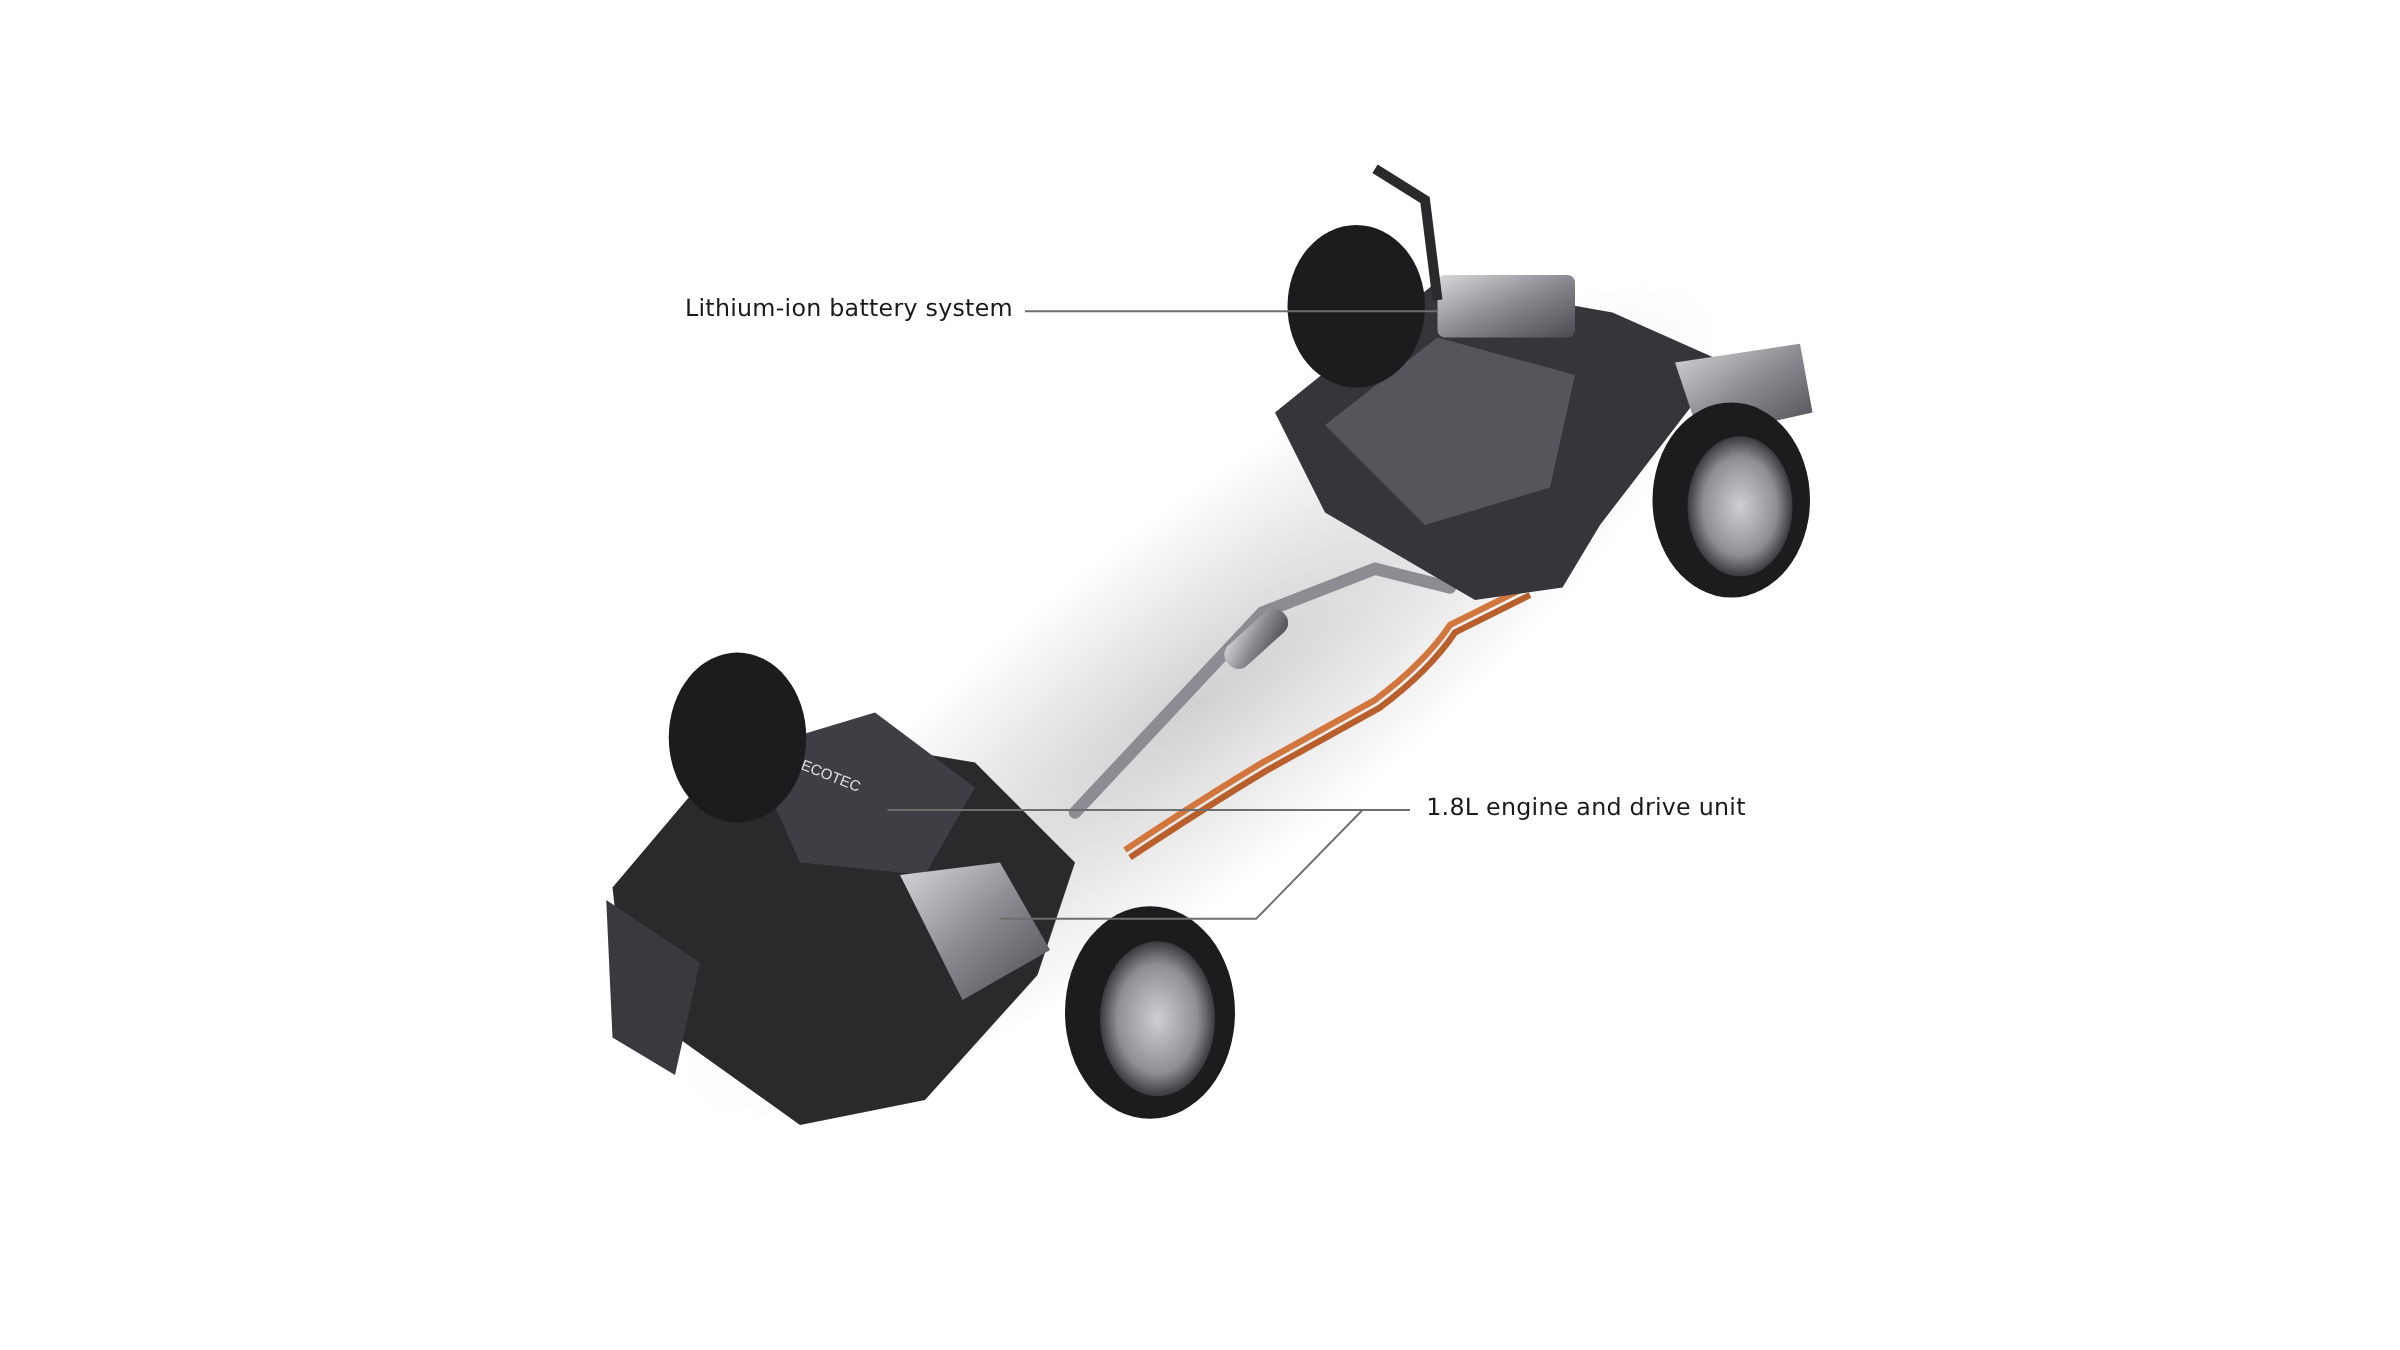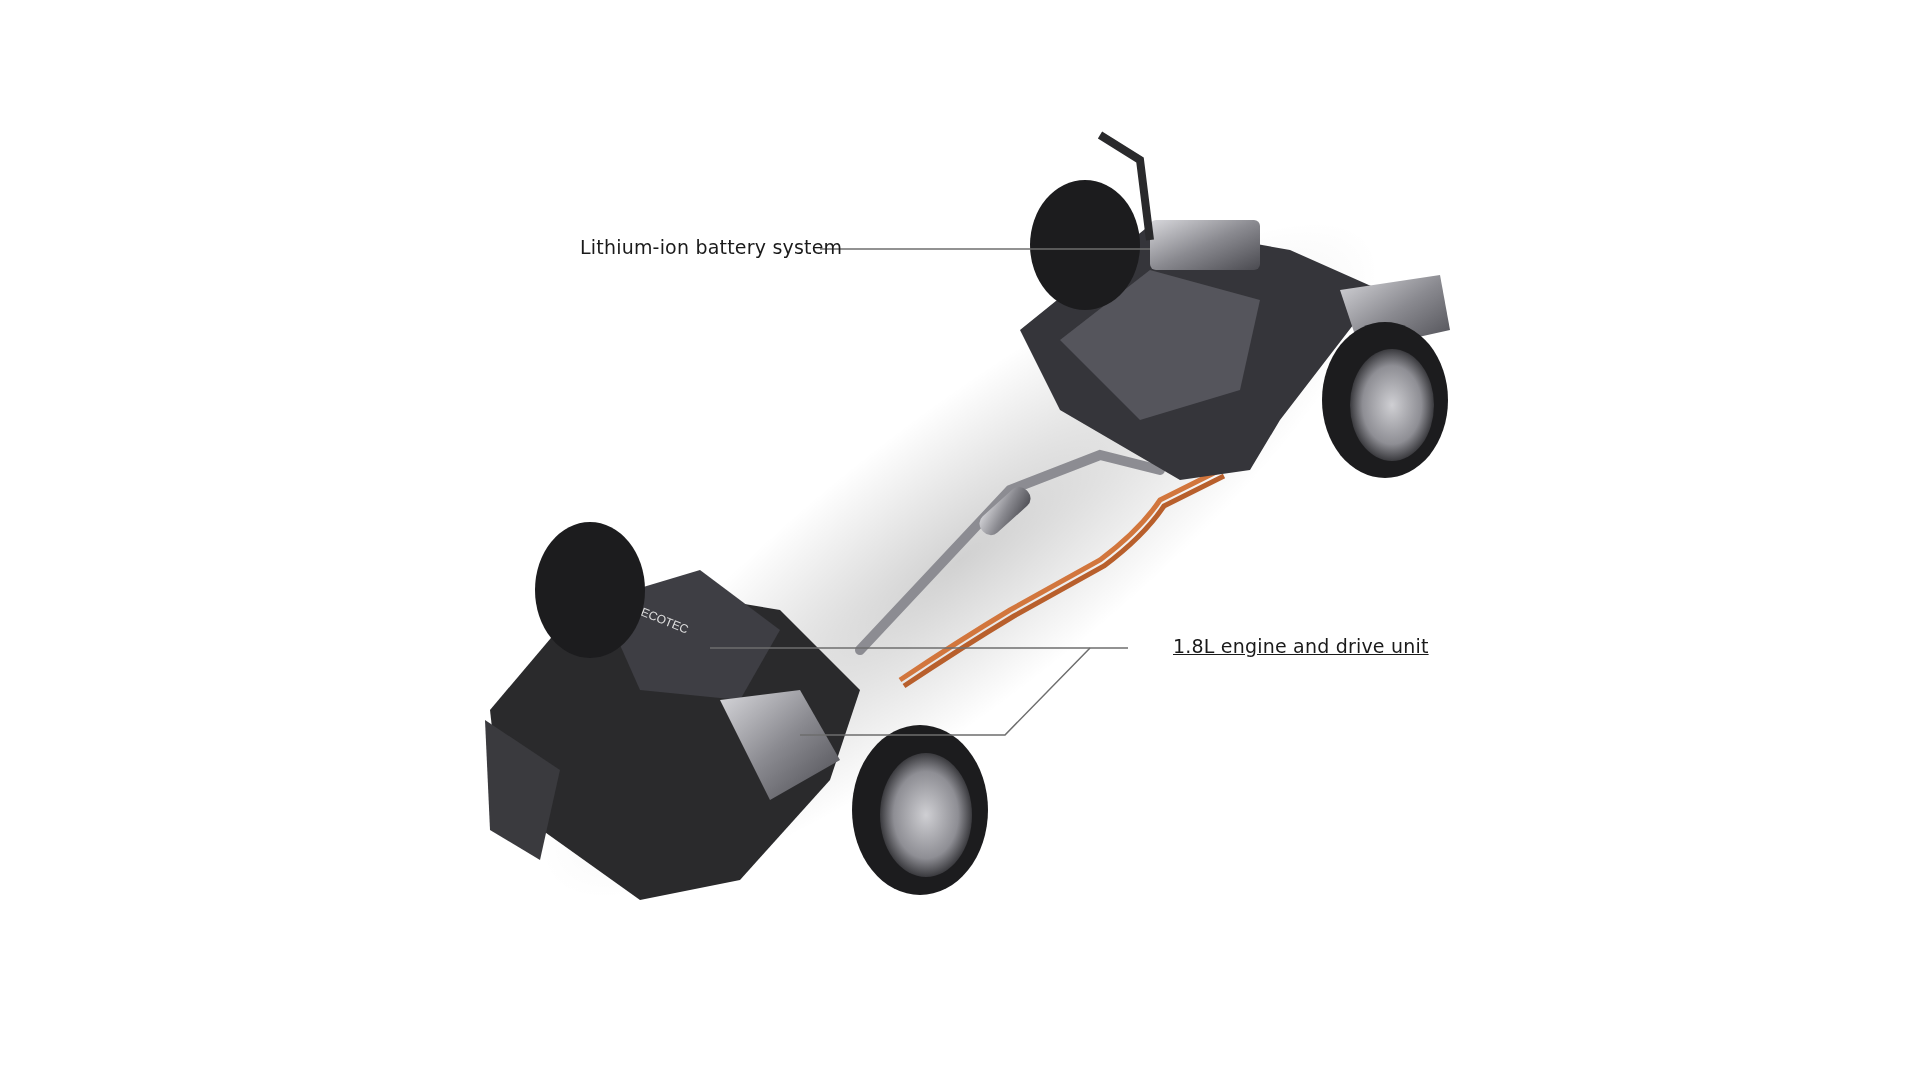--- a/index.html
+++ b/index.html
@@ -1,18 +1,18 @@
 <!DOCTYPE html>
 <html><head>
 <meta charset="utf-8">
 <style>
   html, body { margin:0; padding:0; }
   body { width:1920px; height:1080px; background:#ffffff; position:relative; overflow:hidden;
          font-family:"DejaVu Sans", "Liberation Sans", sans-serif; }
-  .label { position:absolute; color:#1a1a1a; font-size:19px; letter-spacing:0.2px; white-space:nowrap;margin-left:32px; }
+  .label { position:absolute; color:#1a1a1a; font-size:19px; letter-spacing:0.2px; white-space:nowrap; }
   svg.art { position:absolute; left:0; top:0; }
 </style>
 </head>
 <body>
 
 <svg class="art" width="1920" height="1080" viewBox="0 0 1920 1080">
   <defs>
     <radialGradient id="shadow" cx="50%" cy="50%" r="50%">
       <stop offset="0%" stop-color="#000" stop-opacity="0.18"></stop>
       <stop offset="100%" stop-color="#000" stop-opacity="0"></stop>
@@ -74,13 +74,13 @@
   </g>
 
   <g stroke="#6e6e6e" stroke-width="1.5" fill="none">
     <line x1="820" y1="249" x2="1150" y2="249"></line>
     <line x1="710" y1="648" x2="1128" y2="648"></line>
     <polyline points="1090,648 1005,735 800,735"></polyline>
   </g>
 </svg>
 
 <div class="label" style="left:548px; top:236px;">Lithium-ion battery system</div>
-<div class="label" style="left:1141px; top:635px;text-decoration:underline;">1.8L engine and drive unit</div>
+<div class="label" style="left:1141px; top:635px;">1.8L engine and drive unit</div>
 
 </body></html>

